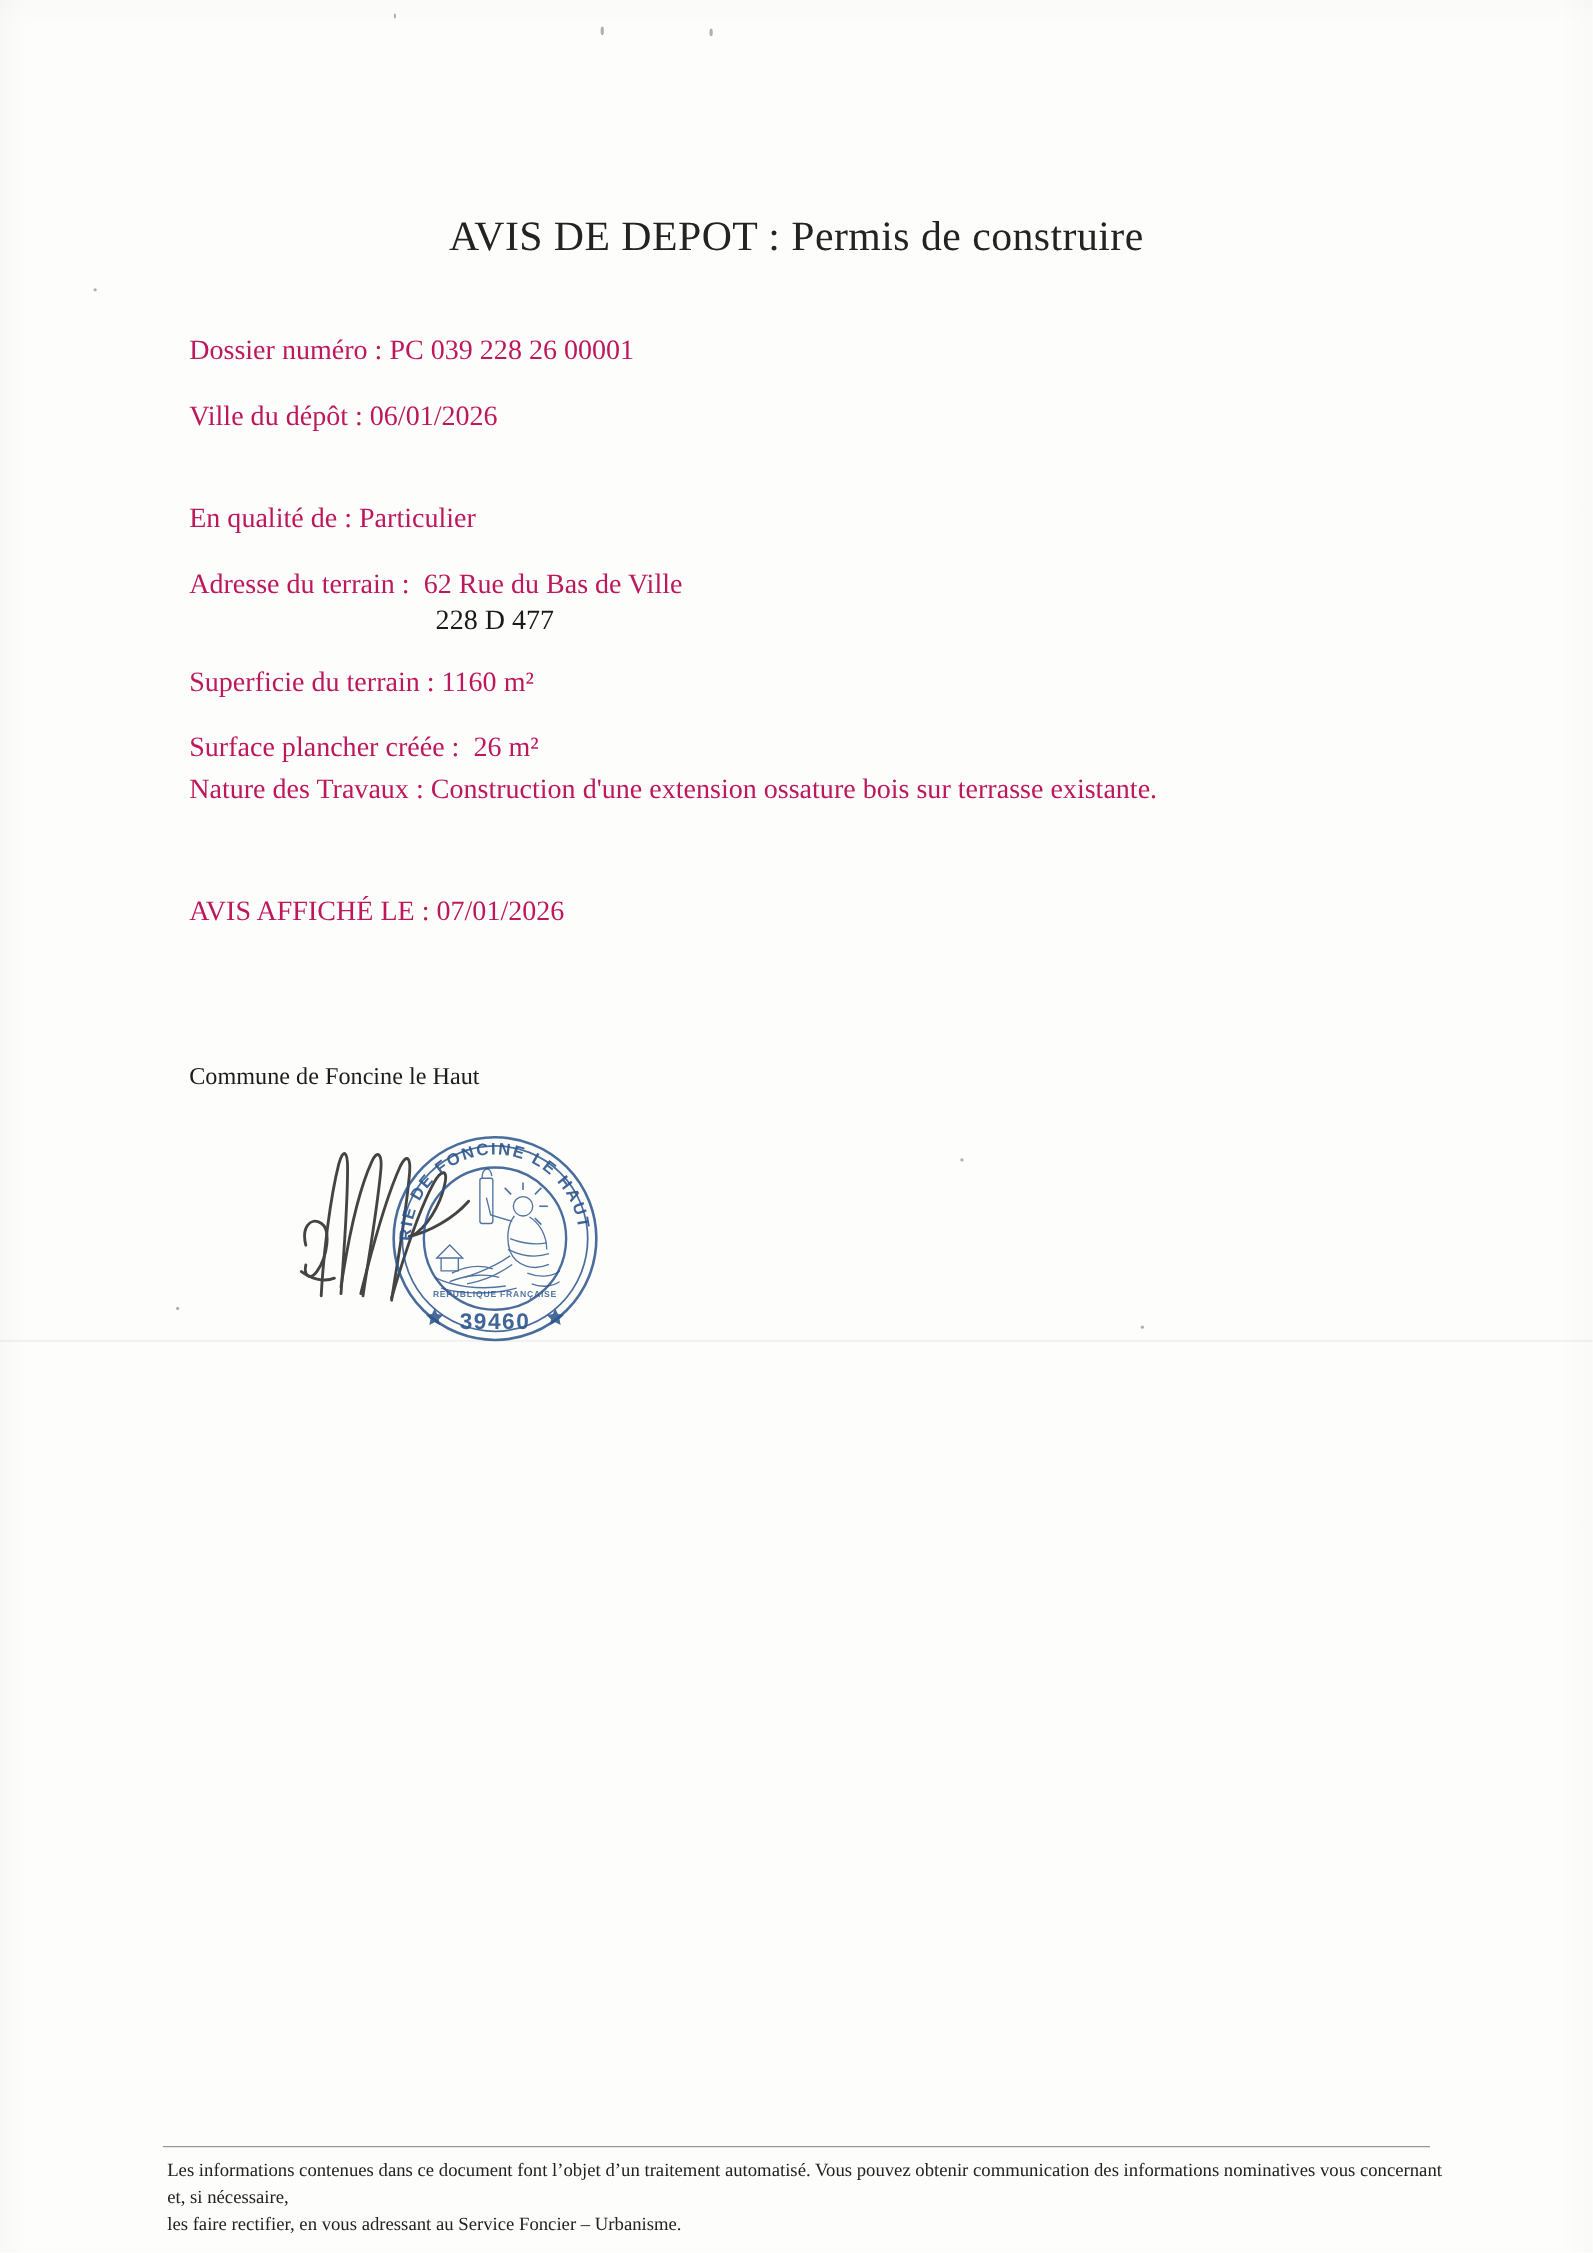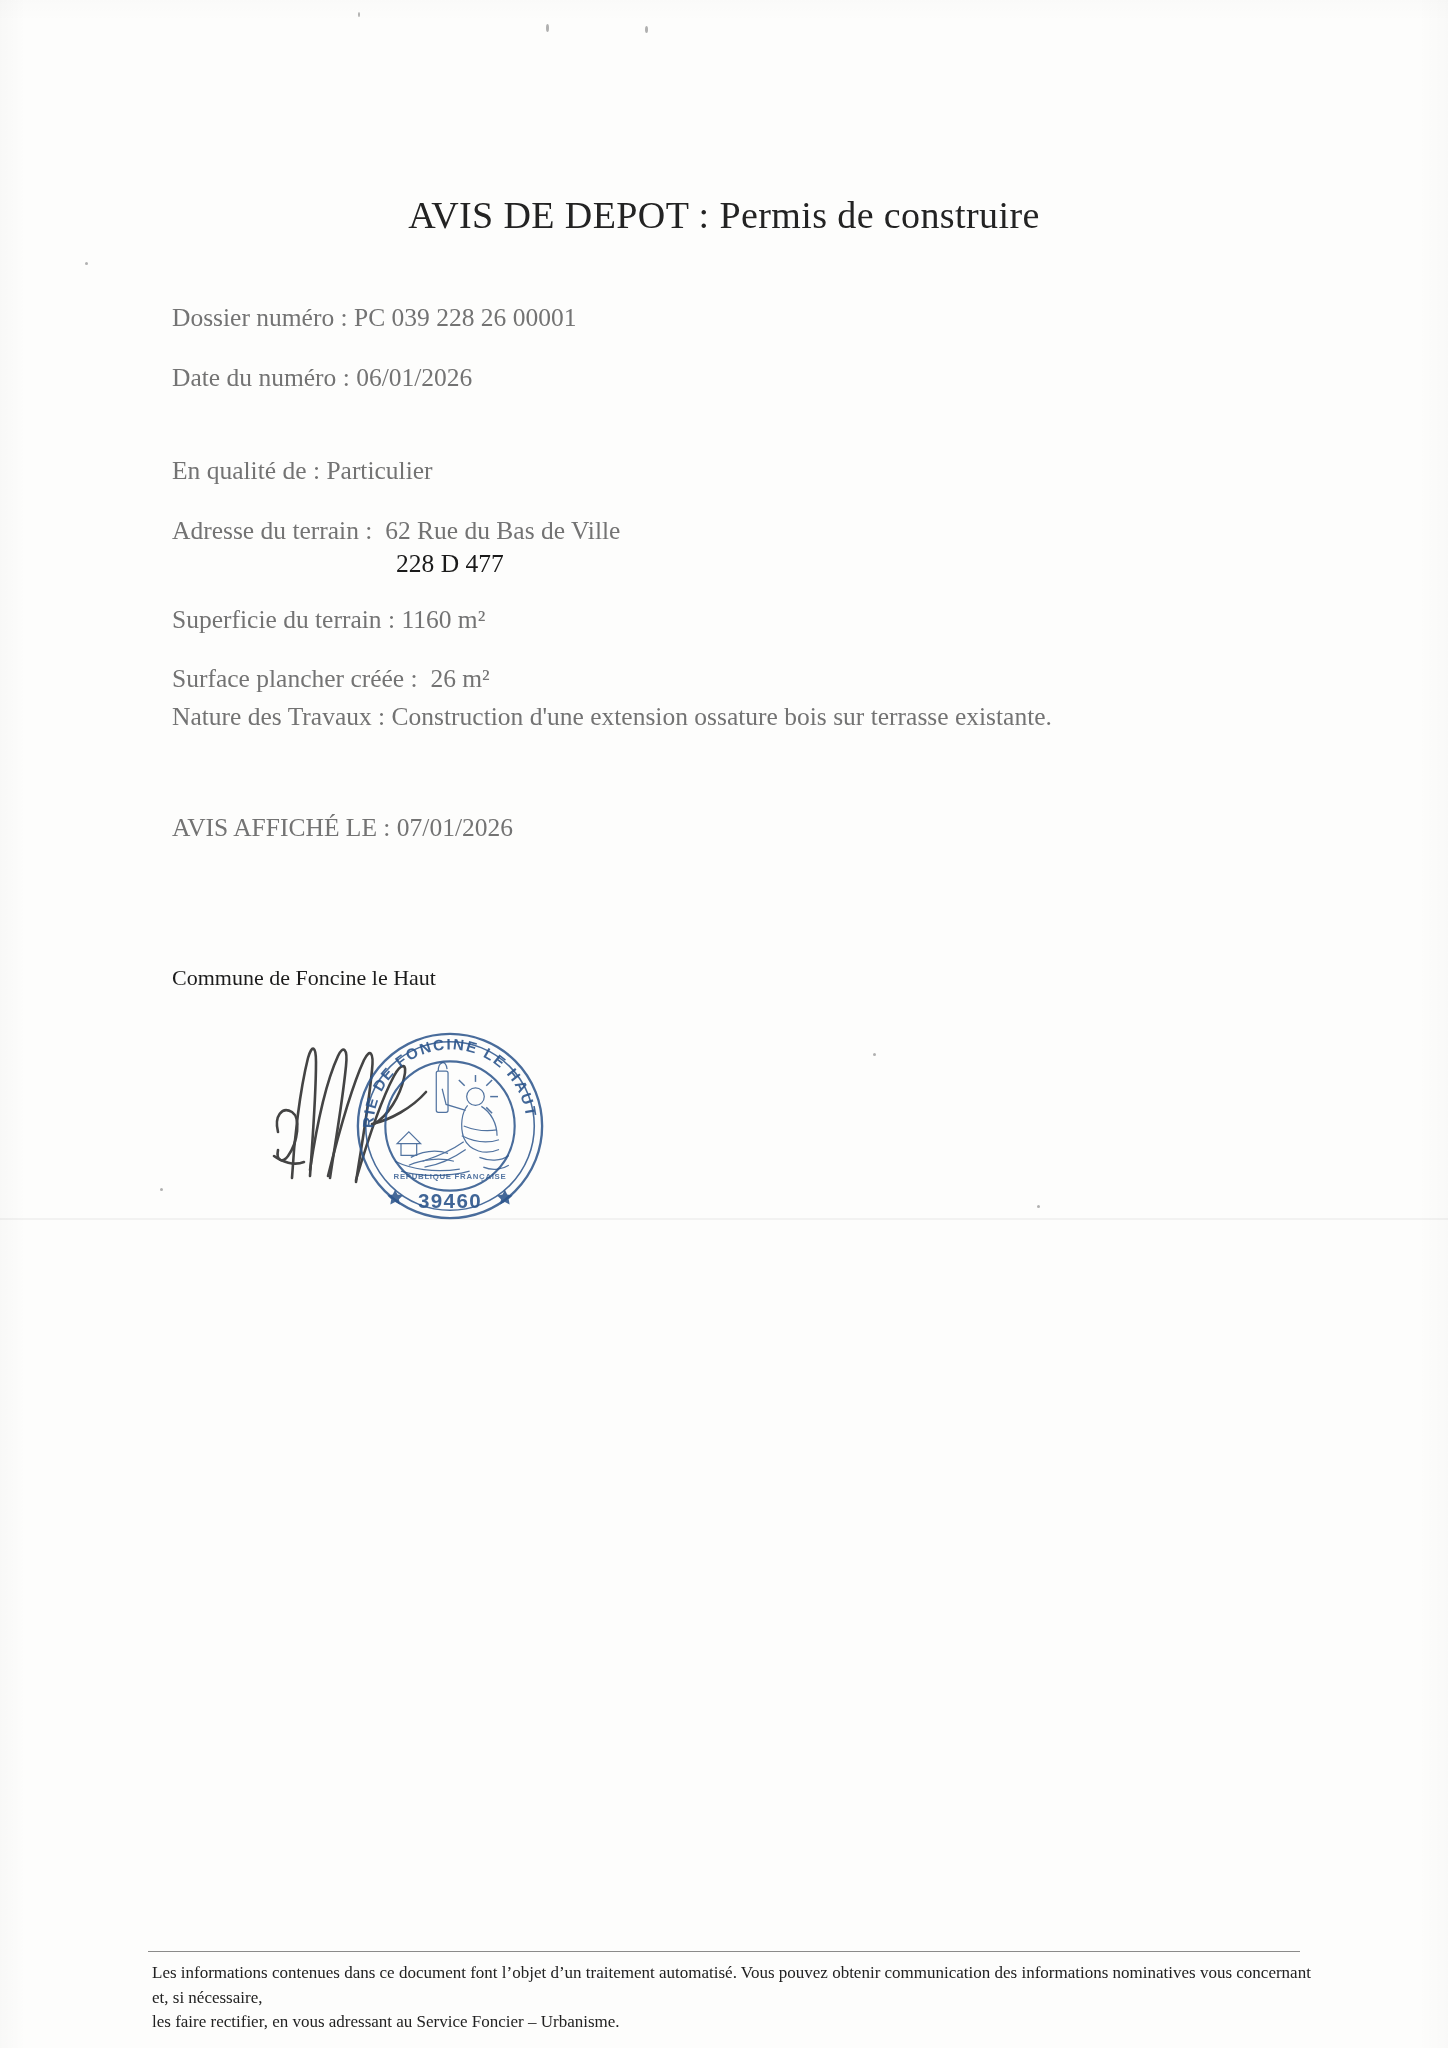--- a/index.html
+++ b/index.html
@@ -58,21 +58,21 @@
   .body-block {
     position: absolute;
     left: 172px;
     top: 305px;
     width: 1120px;
   }
 
   .line {
     font-size: 25.5px;
     line-height: 1.0;
-    color: #737373;
+    color: #be185d;
     white-space: pre;
   }
   .gap-lg { height: 34px; }
   .gap-md { height: 30px; }
   .gap-sm { height: 8px; }
   .gap-xl { height: 56px; }
 
   .addr-second {
     padding-left: 224px;
     font-size: 25.5px;
@@ -144,21 +144,21 @@
   <div class="speck" style="left:160px;  top:1188px;width:3px; height:3px;"></div>
   <div class="speck" style="left:873px;  top:1053px;width:3px; height:3px;"></div>
 
   <div class="title">AVIS DE DEPOT : Permis de construire</div>
 
   <div class="body-block">
 
     <div class="line"><span>Dossier numéro : </span><span>PC 039 228 26 00001</span></div>
     <div class="gap-lg"></div>
 
-    <div class="line"><span>Date du numéro : </span><span>06/01/2026</span></div>
+    <div class="line"><span>Ville du dépôt : </span><span>06/01/2026</span></div>
     <div class="gap-lg"></div>
 
     <div class="gap-lg"></div>
 
     <div class="line"><span>En qualité de : </span><span>Particulier</span></div>
     <div class="gap-lg"></div>
 
     <div class="line"><span>Adresse du terrain : </span><span> 62 Rue du Bas de Ville</span></div>
     <div class="gap-sm"></div>
     <div class="addr-second">228 D 477</div>

